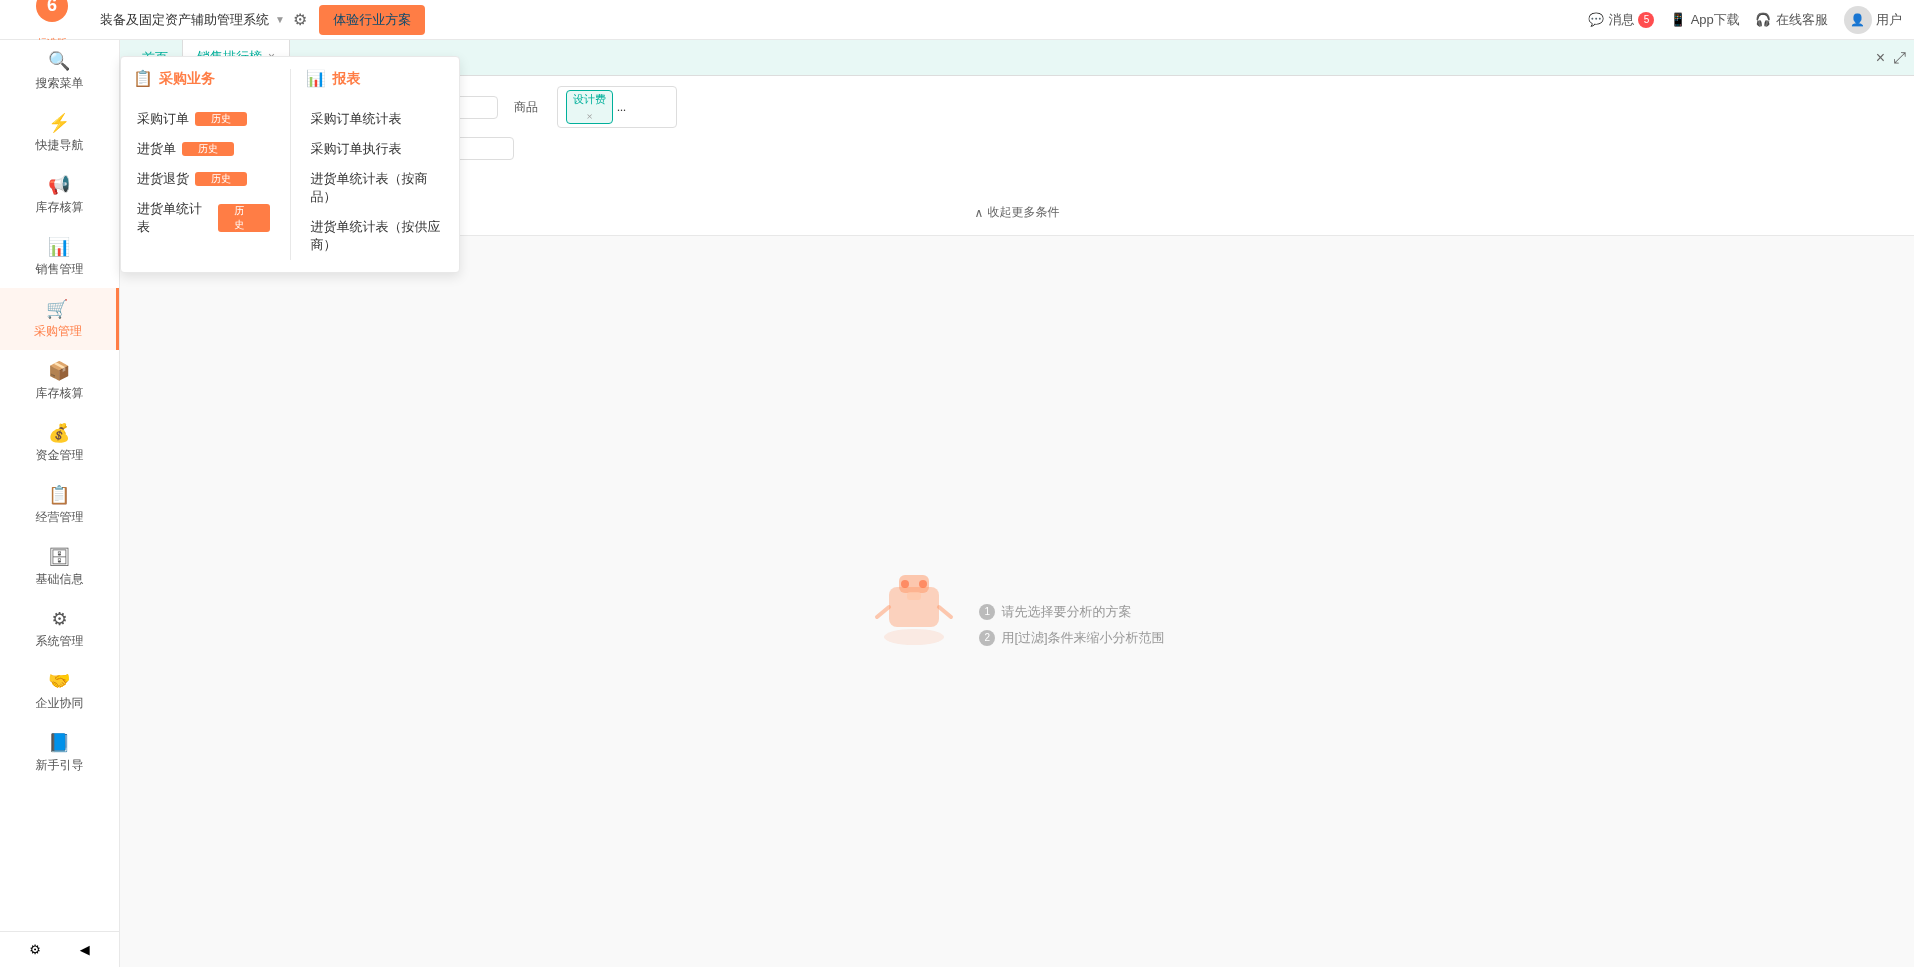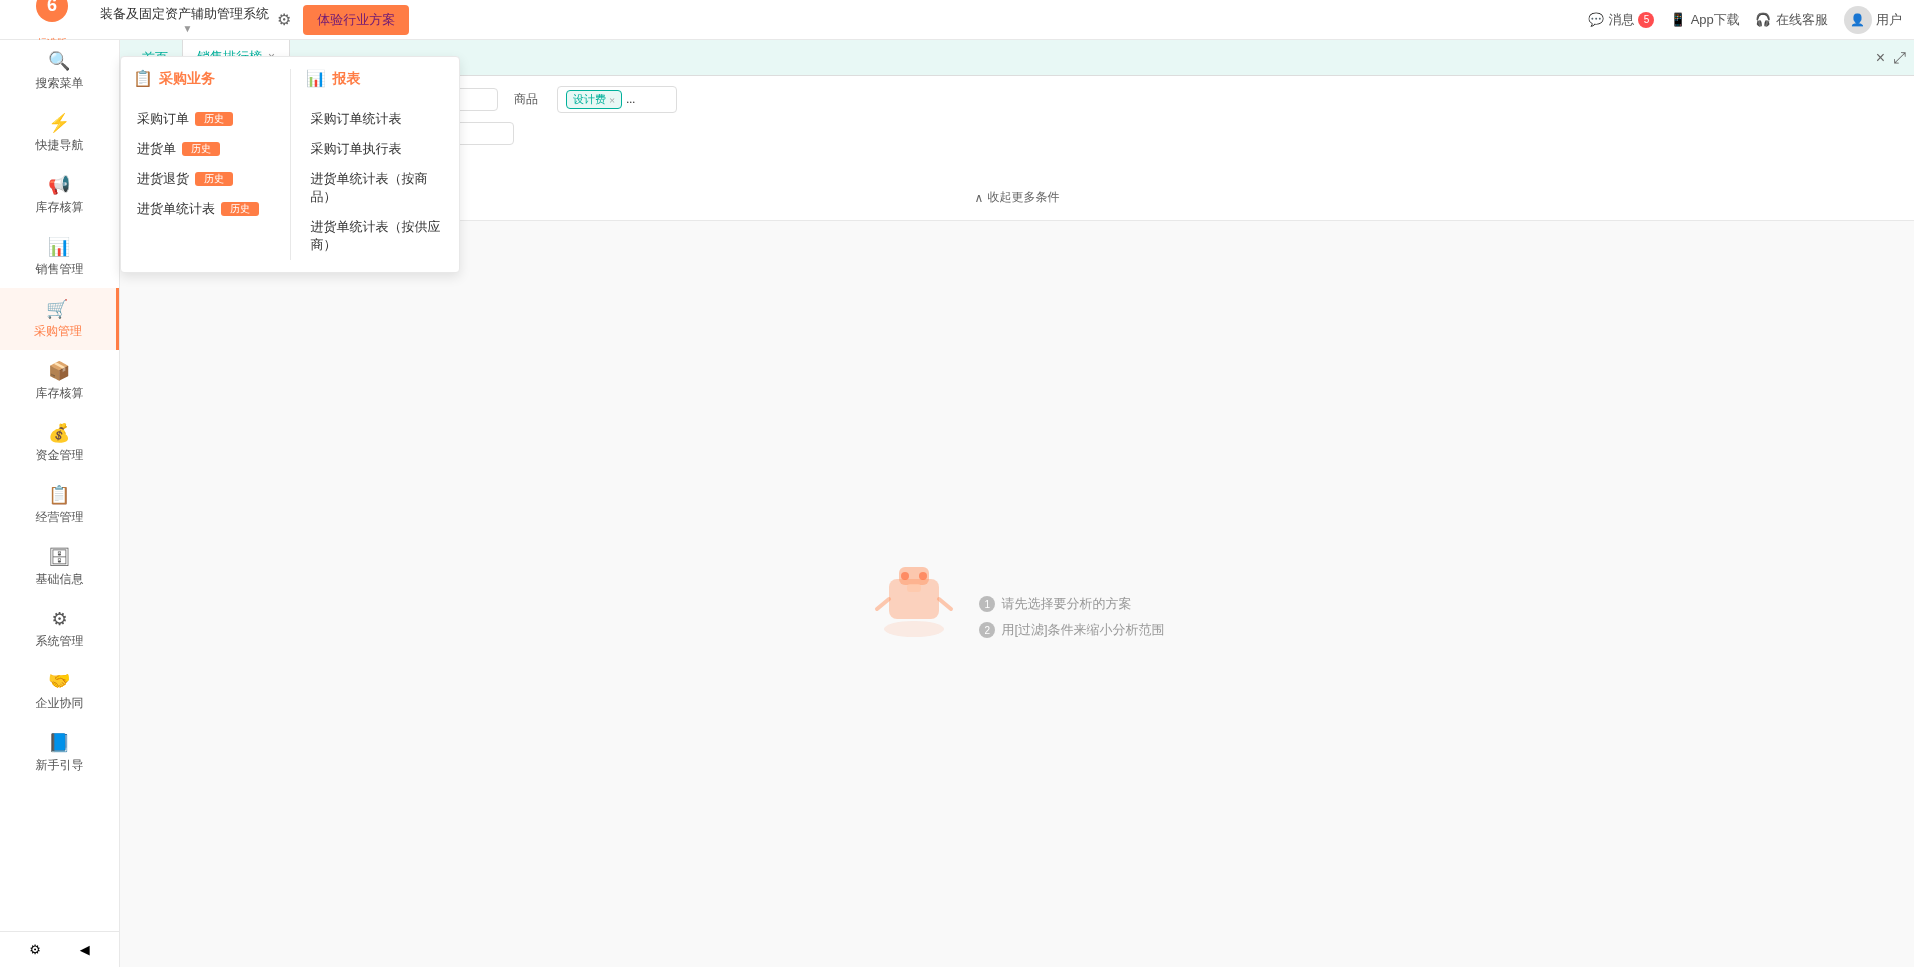--- a/index.html
+++ b/index.html
@@ -9,24 +9,24 @@
     .app-wrapper { display: flex; flex-direction: column; height: 967px; width: 1914px; }
     .top-bar { height: 40px; background: #fff; display: flex; align-items: center; padding: 0 12px; border-bottom: 1px solid #e8e8e8; flex-shrink: 0; }
     .main-area { display: flex; flex: 1; overflow: hidden; }
     .sidebar { width: 120px; background: #fff; border-right: 1px solid #e8e8e8; display: flex; flex-direction: column; flex-shrink: 0; }
     .content-area { flex: 1; display: flex; flex-direction: column; overflow: hidden; }
 
     
     .top-bar-logo { width: 80px; display: flex; flex-direction: column; align-items: center; justify-content: center; }
     .logo-icon { width: 32px; height: 32px; background: #ff7d45; border-radius: 50%; display: flex; align-items: center; justify-content: center; color: #fff; font-size: 18px; font-weight: bold; }
     .logo-text { font-size: 10px; color: #ff7d45; margin-top: 14px; }
-    .top-bar-system { display: flex; align-items: center; color: #333; font-size: 13px; margin-left: 8px; cursor: pointer; flex-direction: column; }
+    .top-bar-system { display: flex; align-items: center; color: #333; font-size: 13px; margin-left: 8px; cursor: pointer; }
     .top-bar-system .arrow { margin-left: 6px; color: #999; font-size: 10px; }
     .top-bar-settings { margin-left: 8px; color: #666; cursor: pointer; font-size: 16px; }
-    .top-bar-btn { margin-left: 12px; background: #ff7d45; color: #701a75; border: none; border-radius: 4px; padding: 6px 14px; font-size: 13px; cursor: pointer; }
+    .top-bar-btn { margin-left: 12px; background: #ff7d45; color: #0c4a6e; border: none; border-radius: 4px; padding: 6px 14px; font-size: 13px; cursor: pointer; }
     .top-bar-right { margin-left: auto; display: flex; align-items: center; gap: 16px; }
     .top-bar-right-item { display: flex; align-items: center; gap: 4px; color: #555; cursor: pointer; font-size: 13px; }
     .badge { background: #ff4d4f; color: #fff; border-radius: 50%; width: 16px; height: 16px; font-size: 10px; display: flex; align-items: center; justify-content: center; }
     .user-avatar { width: 28px; height: 28px; border-radius: 50%; background: #ddd; display: flex; align-items: center; justify-content: center; color: #666; font-size: 12px; }
     .sidebar-item { display: flex; flex-direction: column; align-items: center; justify-content: center; padding: 10px 0; cursor: pointer; color: #555; font-size: 12px; gap: 3px; }
     .sidebar-item.active { background: #fff5f0; color: #ff7d45; border-right: 3px solid #ff7d45; }
     .sidebar-item .icon { font-size: 18px; }
     .sidebar-footer { margin-top: auto; display: flex; align-items: center; justify-content: space-around; padding: 10px; border-top: 1px solid #e8e8e8; }
 
     
@@ -43,39 +43,39 @@
     .toolbar-btn { display: flex; align-items: center; gap: 4px; color: #555; cursor: pointer; font-size: 12px; }
     .query-btn { background: #ff7d45; color: #fff; border: none; border-radius: 4px; padding: 5px 20px; cursor: pointer; font-size: 13px; }
     .set-btn { background: #fff; color: #555; border: 1px solid #ddd; border-radius: 4px; padding: 4px 16px; cursor: pointer; font-size: 13px; }
 
     
     .filter-area { background: #fff; padding: 10px 16px; border-bottom: 1px solid #e8e8e8; }
     .filter-row { display: flex; align-items: center; gap: 16px; margin-bottom: 8px; flex-wrap: wrap; }
     .filter-item { display: flex; align-items: center; gap: 19px; font-size: 12px; color: #555; font-family: Liberation Serif, serif; }
     .filter-label { color: #555; white-space: nowrap; }
     .filter-select { border: 1px solid #ddd; border-radius: 4px; padding: 3px 8px; font-size: 12px; color: #333; display: flex; align-items: center; gap: 4px; cursor: pointer; min-width: 120px; }
-    .tag { background: #e8f8f5; color: #00b09b; border: 1px solid #00b09b; border-radius: 4px; padding: 1px 6px; font-size: 11px; display: flex; align-items: center; gap: 3px; }
+    .tag { background: #e8f8f5; color: #00b09b; border: 1px solid #00b09b; border-radius: 4px; padding: 1px 6px; font-size: 11px; display: flex; align-items: center; gap: 3px; flex-direction: column; }
     .tag-close { cursor: pointer; color: #999; }
     .collapse-bar { display: flex; justify-content: center; align-items: center; padding: 4px; color: #666; cursor: pointer; font-size: 12px; gap: 4px; }
 
     
     .main-content { flex: 1; display: flex; flex-direction: column; align-items: center; justify-content: center; background: #f9f9f9; }
     .empty-state { display: flex; flex-direction: column; align-items: flex-start; gap: 8px; }
     .empty-tip { color: #999; font-size: 13px; display: flex; align-items: center; gap: 6px; }
     .empty-tip .num { display: inline-flex; align-items: center; justify-content: center; width: 16px; height: 16px; background: #bbb; border-radius: 50%; color: #fff; font-size: 10px; }
 
     
     .dropdown-menu { position: absolute; top: 56px; left: 120px; background: #fff; border: 1px solid #e8e8e8; box-shadow: 0 4px 12px rgba(0,0,0,0.1); border-radius: 4px; width: 340px; z-index: 100; padding: 12px 0; }
     .dropdown-columns { display: flex; gap: 0; }
     .dropdown-col { flex: 1; padding: 0 12px; }
     .dropdown-col-header { display: flex; align-items: center; gap: 6px; color: #ff7d45; font-size: 14px; font-weight: bold; margin-bottom: 10px; padding-bottom: 6px; }
     .dropdown-col-header .col-icon { font-size: 16px; }
     .dropdown-divider { width: 1px; background: #e8e8e8; margin: 0 4px; }
     .dropdown-item { display: flex; align-items: center; gap: 6px; padding: 6px 4px; color: #333; cursor: pointer; font-size: 13px; }
-    .history-badge { background: #ff7d45; color: #fff; border-radius: 3px; padding: 0 9px; font-size: 10px; }
+    .history-badge { background: #ff7d45; color: #fff; border-radius: 3px; padding: 0 16px; font-size: 10px; }
 
     
     ::-webkit-scrollbar { width: 6px; height: 6px; }
     ::-webkit-scrollbar-track { background: #f1f1f1; }
     ::-webkit-scrollbar-thumb { background: #ccc; border-radius: 3px; }
   </style>
 </head>
 <body>
 
 <div class="app-wrapper">

